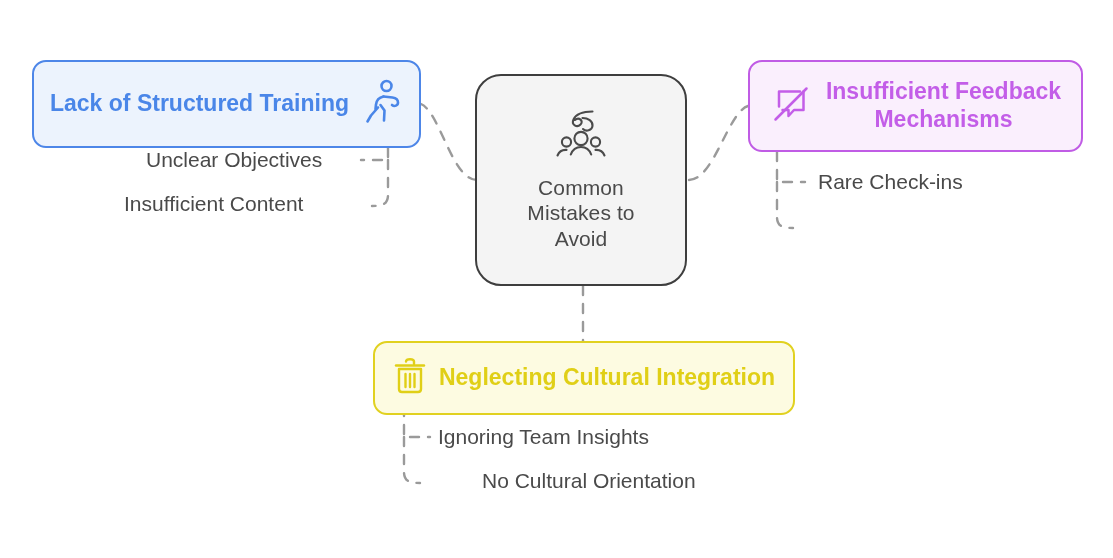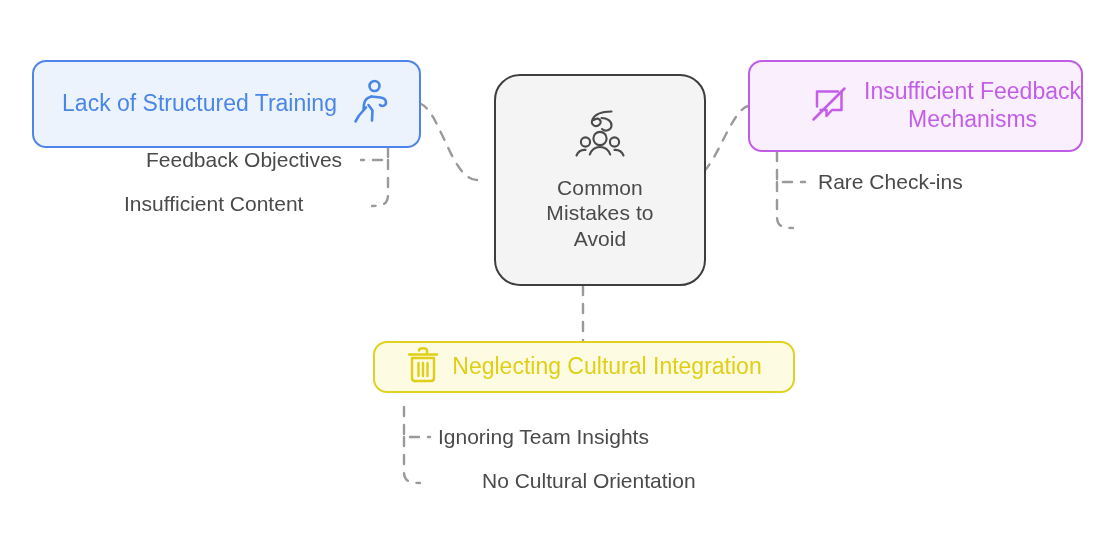--- a/index.html
+++ b/index.html
@@ -32,33 +32,33 @@
     position: absolute;
     box-sizing: border-box;
     display: flex;
     align-items: center;
     justify-content: center;
     border-radius: 14px;
     border-width: 2px;
     border-style: solid;
   }
   .node .label {
-    font-weight: normal;
+    font-weight: bold;
     line-height: 1.2;
     text-align: center;
     white-space: pre-line;
   }
   .node .ico {
     flex: 0 0 auto;
     display: block;
   }
 
   
   #center-node {
-    left: 494px;
+    left: 475px;
     top: 74px;
     width: 212px;
     height: 212px;
     border-radius: 26px;
     border-color: #3e3e3e;
     background: #f4f4f4;
     flex-direction: column;
     gap: 2px;
   }
   #center-node .label {
@@ -83,30 +83,29 @@
 
   
   #node-purple {
     left: 748px;
     top: 60px;
     width: 335px;
     height: 92px;
     border-color: #c05ce5;
     background: #faeffd;
     gap: 14px;
-    justify-content: flex-end;
   }
   #node-purple .label { font-size: 23px; color: #c35ee8; }
 
   
   #node-yellow {
     left: 373px;
     top: 341px;
     width: 422px;
-    height: 52px;
+    height: 74px;
     border-color: #e1d120;
     background: #fdfbe1;
     gap: 12px;
   }
   #node-yellow .label { font-size: 23px; color: #e0cf16; }
 
   
   .sub {
     position: absolute;
     font-size: 21px;
@@ -201,21 +200,21 @@
         <line x1="3" y1="8.5" x2="31" y2="8.5"></line>
         <path d="M6 12 L 28 12 L 28 32 C 28 34, 26.8 35, 25 35 L 9 35 C 7.2 35, 6 34, 6 32 Z"></path>
         <line x1="12.5" y1="17" x2="12.5" y2="30"></line>
         <line x1="17" y1="17" x2="17" y2="30"></line>
         <line x1="21.5" y1="17" x2="21.5" y2="30"></line>
       </svg>
     </span>
     <span class="label">Neglecting Cultural Integration</span>
   </div>
 
-  <div class="sub right-align" id="sub-b1">Feedback Objectives</div>
+  <div class="sub right-align" id="sub-b1">Unclear Objectives</div>
   <div class="sub right-align" id="sub-b2">Insufficient Content</div>
 
   <div class="sub" id="sub-p1">Rare Check-ins</div>
 
   <div class="sub" id="sub-y1">Ignoring Team Insights</div>
   <div class="sub" id="sub-y2">No Cultural Orientation</div>
 
 </div>
 
 </body></html>

